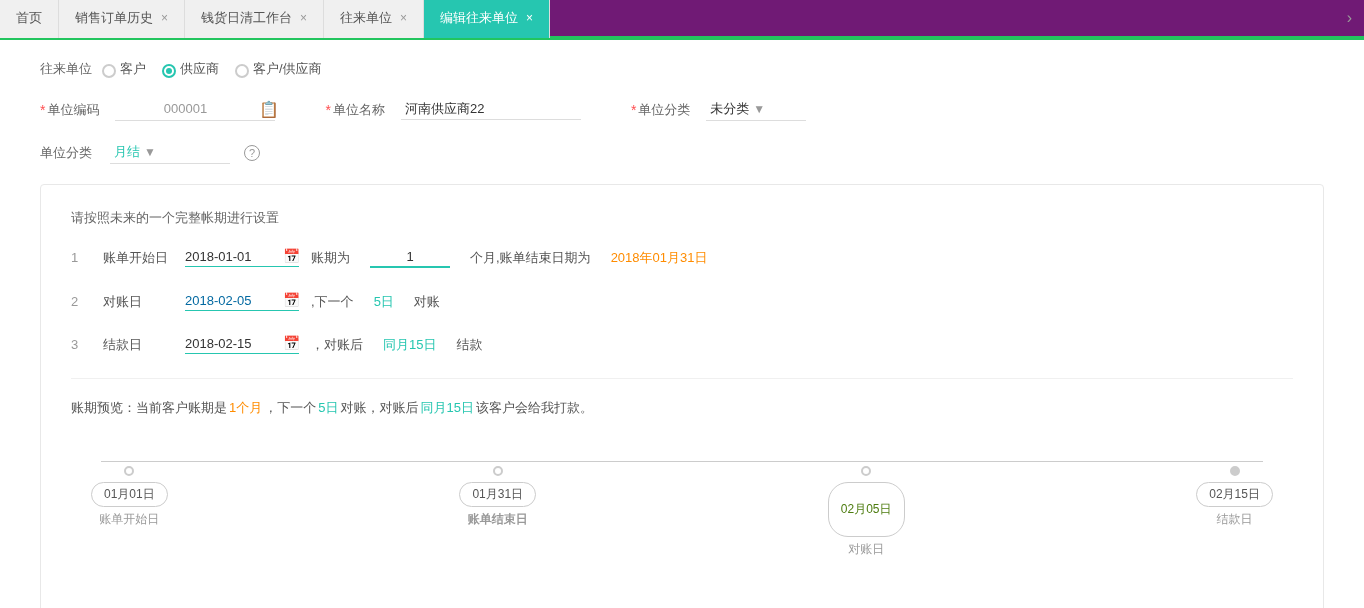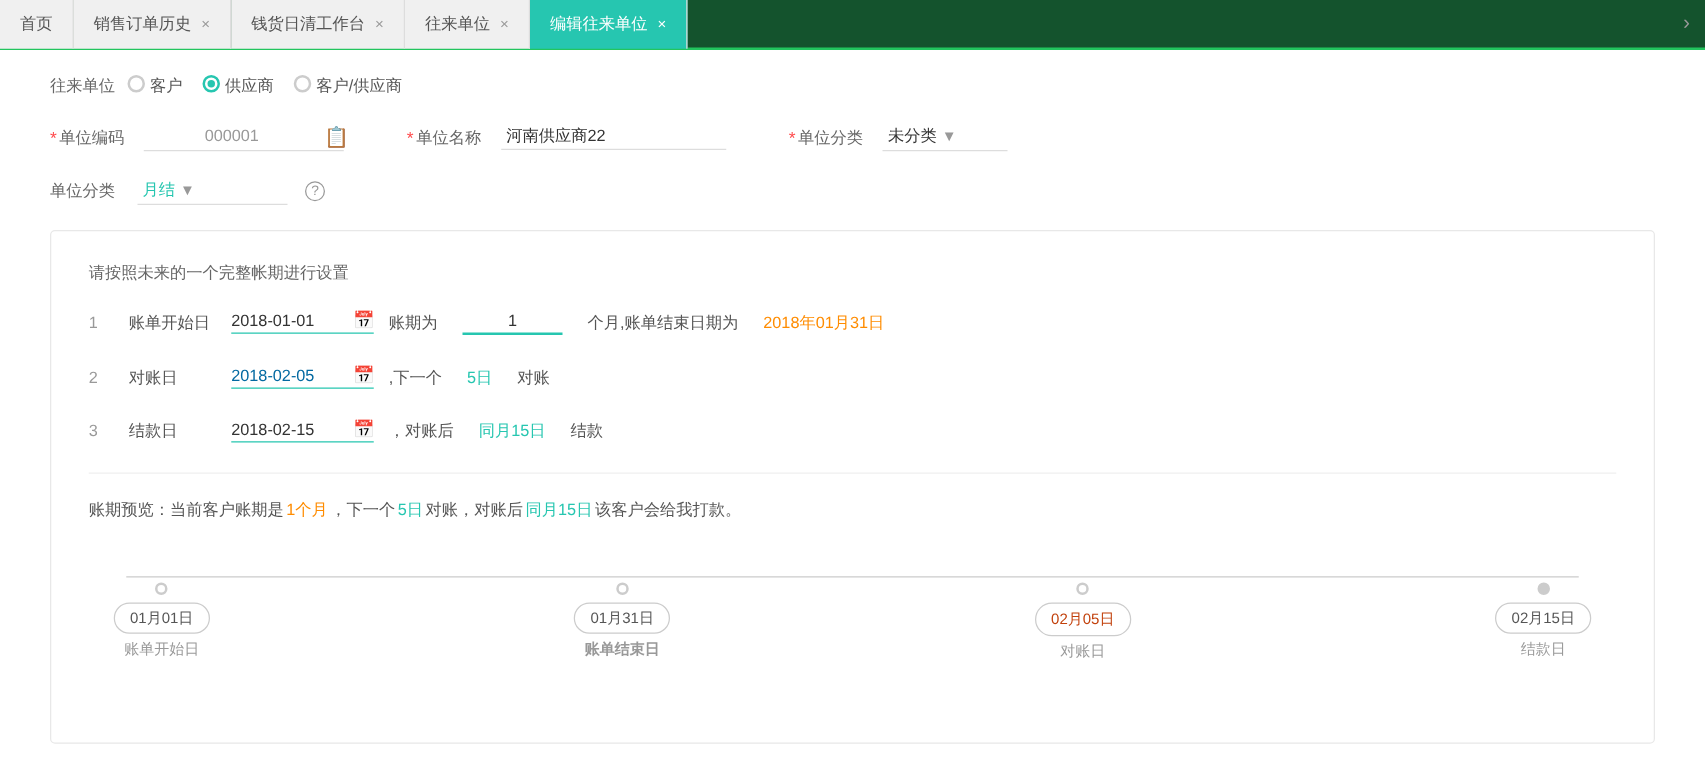--- a/index.html
+++ b/index.html
@@ -2,22 +2,22 @@
 <html><head>
   <meta charset="utf-8">
   <style>
     * { box-sizing: border-box; margin: 0; padding: 0; }
     body { font-family: 'Microsoft YaHei', Arial, sans-serif; font-size: 14px; color: #333; background: #f5f5f5; }
 
     
     .tab-bar {
       display: flex;
       align-items: center;
-      background: #14532d;
-      border-bottom: 2px solid #22c55e;
+      background: #701a75;
+      border-bottom: 4px solid #22c55e;
       height: 40px;
       padding: 0;
     }
     .tab-item {
       display: flex;
       align-items: center;
       padding: 0 16px;
       height: 40px;
       cursor: pointer;
       font-size: 13px;
@@ -79,21 +79,21 @@
     }
 
     
     .radio-group {
       display: flex;
       align-items: center;
       gap: 16px;
     }
     .radio-item {
       display: flex;
-      align-items: flex-start;
+      align-items: flex-end;
       gap: 4px;
       cursor: pointer;
     }
     .radio-circle {
       width: 14px;
       height: 14px;
       border-radius: 50%;
       border: 2px solid #ccc;
       display: flex;
       align-items: center;
@@ -437,21 +437,21 @@
               <div style="width:10px;height:10px;border-radius:50%;border:2px solid #ccc;background:#fff; margin-top:15px;"></div>
             </div>
             <div style="border:1px solid #ccc;border-radius:20px;padding:3px 12px;font-size:12px;color:#555;background:#fff;margin-top:6px;white-space:nowrap;">01月31日</div>
             <div style="font-size:12px;color:#999;margin-top:4px;white-space:nowrap;font-weight:bold;">账单结束日</div>
           </div>
 
           <div class="tl-node-wrap">
             <div style="display:flex; flex-direction:column; align-items:center; gap:6px;">
               <div style="width:10px;height:10px;border-radius:50%;border:2px solid #ccc;background:#fff; margin-top:15px;"></div>
             </div>
-            <div style="border:1px solid #ccc;border-radius:20px;padding:4px 12px;font-size:12px;color:#c2410c;background:#fff;margin-top:6px;white-space:nowrap;">02月05日</div>
+            <div style="border:1px solid #ccc;border-radius:20px;padding:18px 12px;font-size:12px;color:#4d7c0f;background:#fff;margin-top:6px;white-space:nowrap;">02月05日</div>
             <div style="font-size:12px;color:#999;margin-top:4px;white-space:nowrap;">对账日</div>
           </div>
 
           <div class="tl-node-wrap">
             <div style="display:flex; flex-direction:column; align-items:center; gap:6px;">
               <div style="width:10px;height:10px;border-radius:50%;border:2px solid #ccc;background:#ccc; margin-top:15px;"></div>
             </div>
             <div style="border:1px solid #ccc;border-radius:20px;padding:3px 12px;font-size:12px;color:#555;background:#fff;margin-top:6px;white-space:nowrap;">02月15日</div>
             <div style="font-size:12px;color:#999;margin-top:4px;white-space:nowrap;">结款日</div>
           </div>

